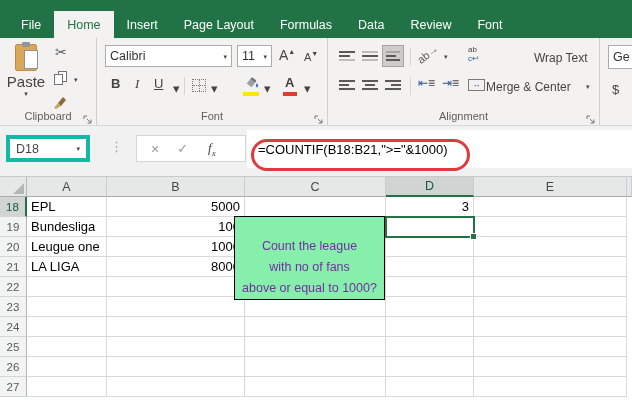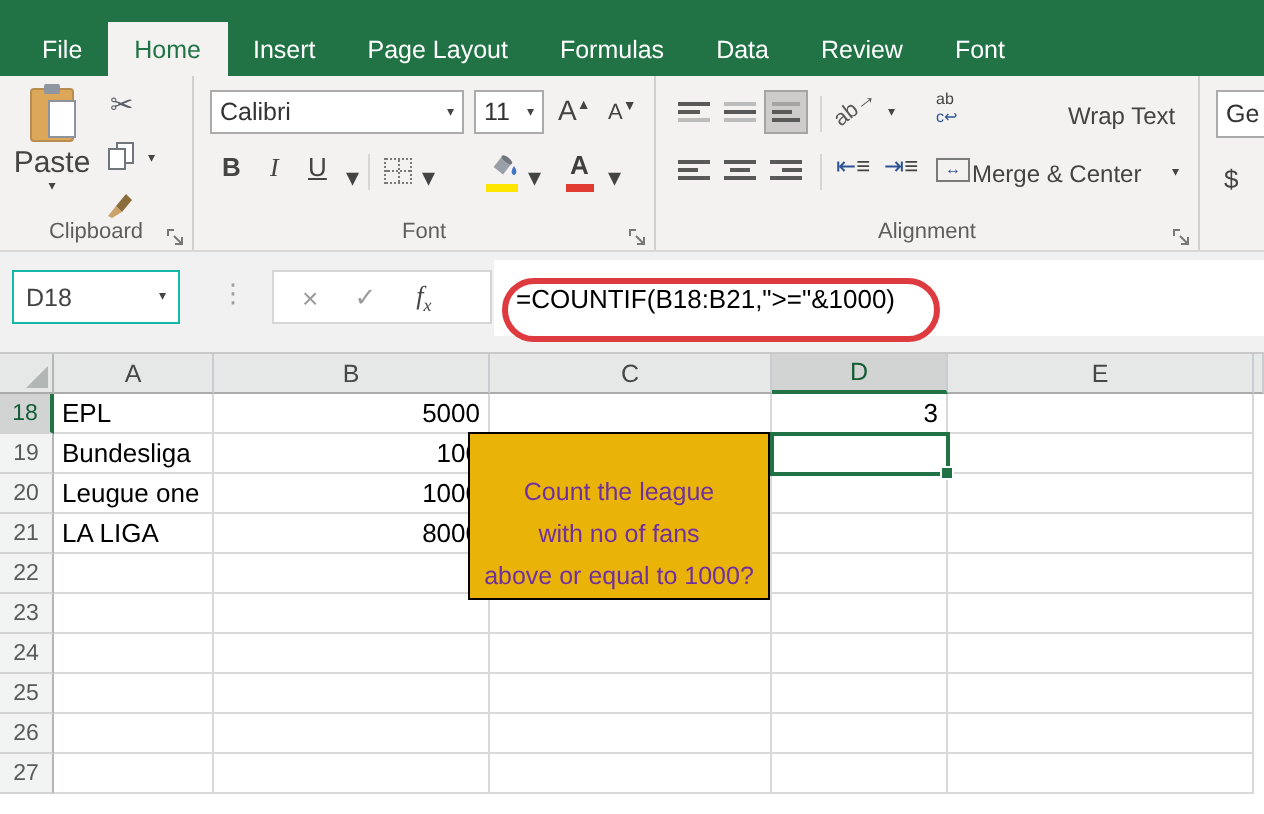--- a/index.html
+++ b/index.html
@@ -68,21 +68,21 @@
   .ind-ic { position:absolute; top:38px; font-size:12px; color:#444; }
   .ind-ic .ar { color:#2f5496; }
 
   
   .grp-num { left:600px; width:32px; border-right:none; }
   .ge-box { left:8px; top:7px; width:30px; height:24px; }
   .cur { position:absolute; left:12px; top:44px; font-size:13px; color:#444; }
 
   
   .fstrip { position:absolute; left:0; top:126px; width:632px; height:51px; background:#f1f1f1; border-bottom:1px solid #c9c9c9; }
-  .namebox { position:absolute; left:6px; top:9px; width:84px; height:27px; background:#fff; border:1px solid #14b8a6; display:flex; align-items:center; font-size:12.5px; color:#444; padding:0 6px; }
+  .namebox { position:absolute; left:6px; top:9px; width:84px; height:27px; background:#fff; border:4px solid #14b8a6; display:flex; align-items:center; font-size:12.5px; color:#444; padding:0 6px; }
   .namebox .ddn { margin-left:auto; }
   .fdots { position:absolute; left:110px; top:13px; color:#a0a0a0; font-size:13px; }
   .fxbox { position:absolute; left:136px; top:9px; width:110px; height:27px; background:#fff; border:1px solid #d6d6d6; display:flex; align-items:center; }
   .fxbox .x { color:#9a9a9a; font-size:14px; margin-left:14px; }
   .fxbox .ck { color:#9a9a9a; font-size:13px; margin-left:18px; }
   .fxbox .fx { color:#444; font-size:13px; font-style:italic; font-family:"Liberation Serif", serif; margin-left:20px; }
   .fxbox .fx sub { font-size:9px; }
   .finput { position:absolute; left:247px; top:4px; width:385px; height:38px; background:#fff; display:flex; align-items:center; font-size:13px; color:#000; padding-left:11px; }
   .redbox { position:absolute; left:251px; top:139px; width:219px; height:32px; border:3px solid #de3b40; border-radius:16px; z-index:60; pointer-events:none; }
 
@@ -96,21 +96,21 @@
   .g-row { display:flex; height:20px; }
   .row-h { width:27px; background:#f2f3f3; border-right:1px solid #b5b5b5; border-bottom:1px solid #d4d4d4; font-size:11.5px; color:#5a5a5a; display:flex; align-items:center; justify-content:center; }
   .row-h.sel { background:#d2d4d4; border-right:2px solid #217346; color:#135c36; }
   .cell { border-right:1px solid #d9d9d9; border-bottom:1px solid #d9d9d9; font-size:13px; color:#000; display:flex; align-items:center; padding:0 4px; overflow:hidden; white-space:nowrap; }
   .cell.bold { font-weight:bold; }
   .cell.right { justify-content:flex-end; }
   .selbox { position:absolute; left:385px; top:39px; width:90px; height:22px; border:2px solid #217346; z-index:20; }
   .selbox::after { content:""; position:absolute; right:-4px; bottom:-4px; width:5px; height:5px; background:#217346; border:1px solid #fff; }
 
   
-  .tbox { position:absolute; left:234px; top:216px; width:151px; height:84px; background:#eab308; border:1px solid #000; z-index:30; text-align:center; padding-top:19px; }
+  .tbox { position:absolute; left:234px; top:216px; width:151px; height:84px; background:#86efac; border:1px solid #000; z-index:30; text-align:center; padding-top:19px; }
   .tbox div { font-size:12.5px; line-height:21px; color:#7030a0; }
 </style>
 </head>
 <body>
 
 <div class="app">
 
   <div class="titlebar"></div>
   <div class="tabbar">
       <div class="tab">File</div>

